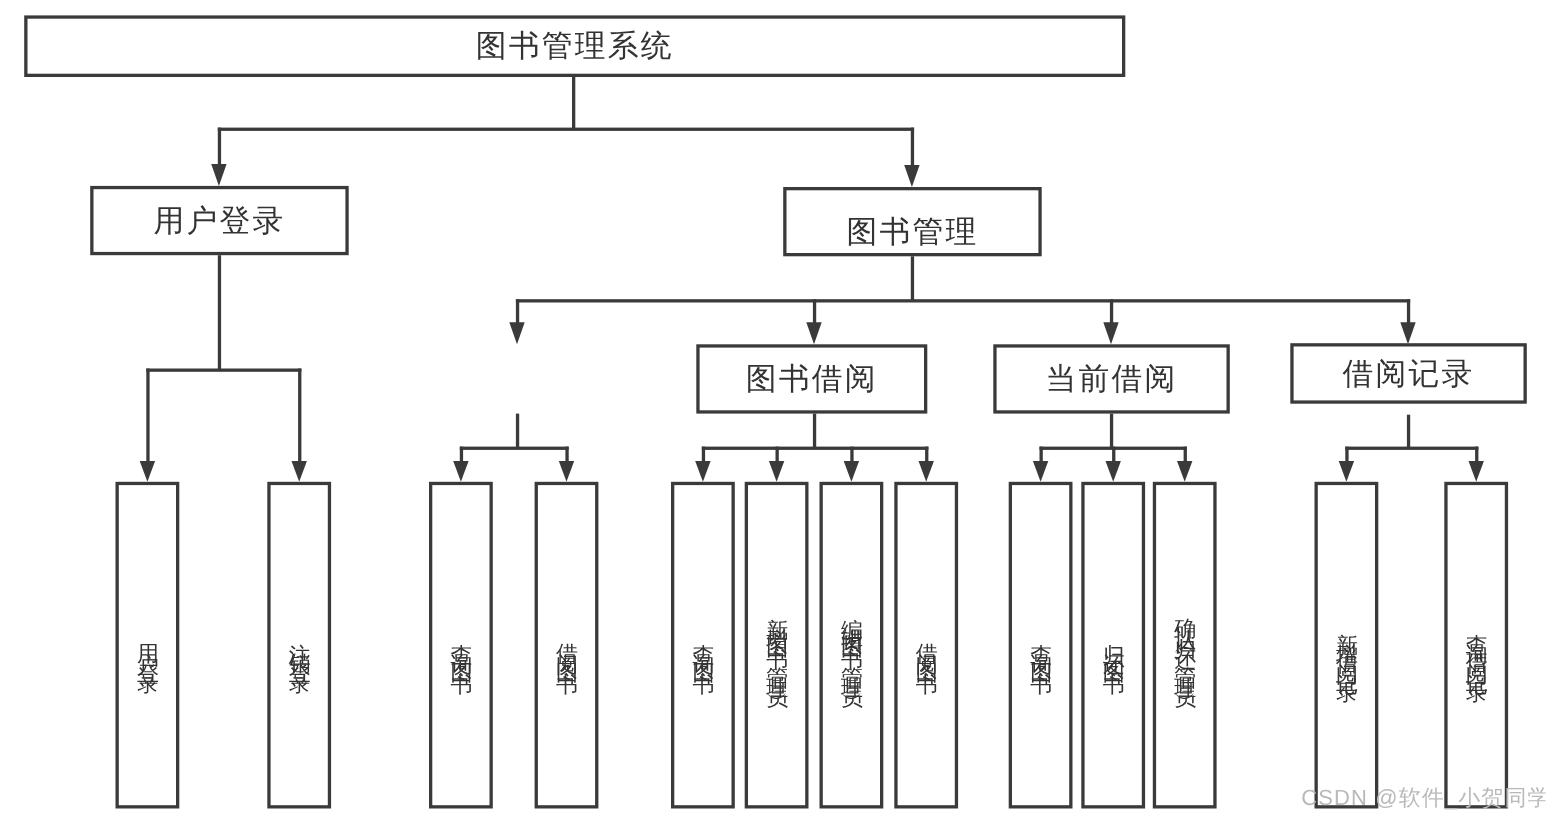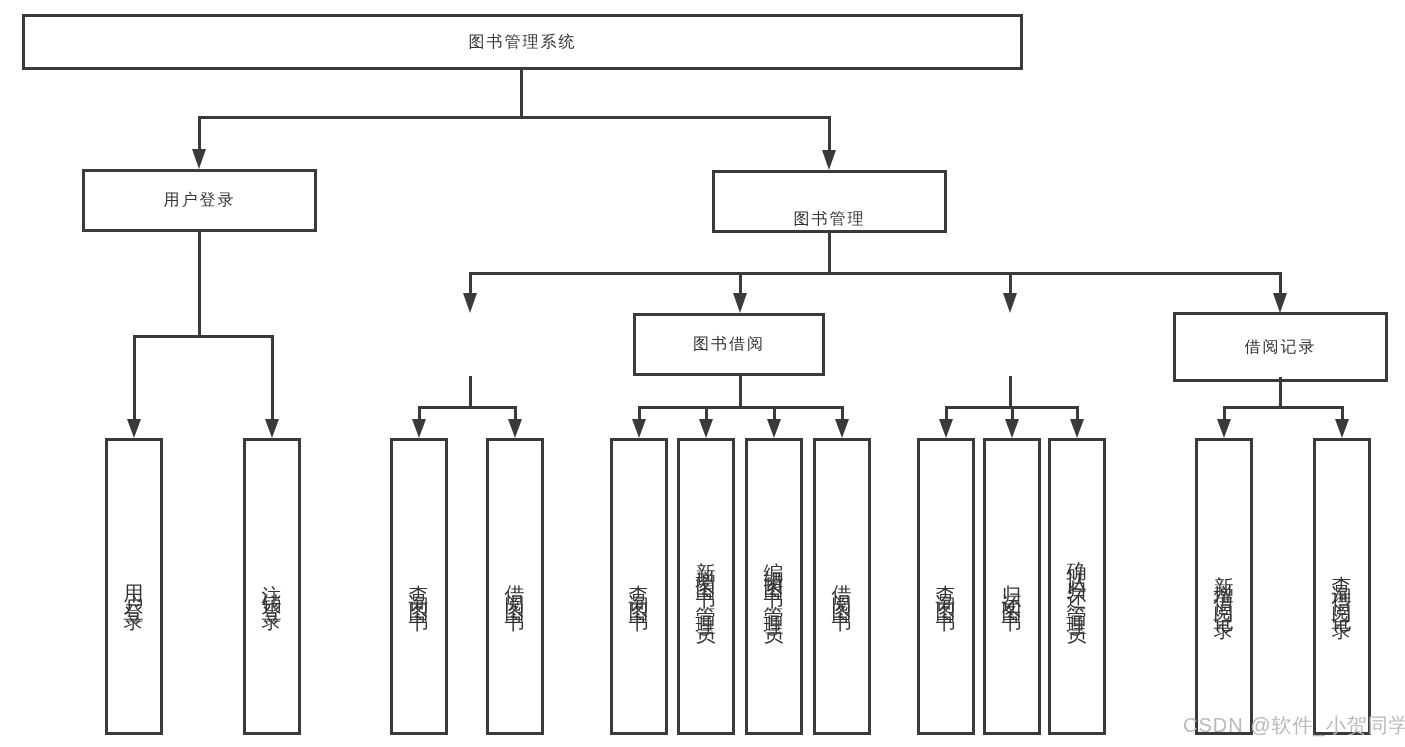--- a/index.html
+++ b/index.html
@@ -25,21 +25,21 @@
     position: absolute;
     box-sizing: border-box;
     border: 3px solid var(--line);
     background: var(--background);
     display: flex;
     align-items: center;
     justify-content: center;
     color: var(--text);
   }
   .hbox {
-    font-size: 16px;
+    font-size: 28px;
     letter-spacing: 2px;
   }
   .vbox {
     top: 438px;
     width: 58px;
     height: 297px;
     writing-mode: vertical-rl;
     font-size: 20px;
     letter-spacing: 9px;
     line-height: 1;
@@ -108,24 +108,27 @@
   <div class="h" style="left:469px; top:272px; width:813px;"></div>
   <div class="v" style="left:469px; top:272px; height:22px;"></div>
   <div class="tri" style="left:463px; top:293px;"></div>
   <div class="v" style="left:739px; top:272px; height:22px;"></div>
   <div class="tri" style="left:733px; top:293px;"></div>
   <div class="v" style="left:1009px; top:272px; height:22px;"></div>
   <div class="tri" style="left:1003px; top:293px;"></div>
   <div class="v" style="left:1279px; top:272px; height:22px;"></div>
   <div class="tri" style="left:1273px; top:293px;"></div>
 
-  <div class="box hbox" style="left:633px; top:313px; width:192px; height:63px;">
+  <div class="box hbox" style="left:633px; top:313px; width:210px; height:63px;">
     <span>图书借阅</span>
   </div>
-  <div class="box hbox" style="left:1173px; top:312px; width:215px; height:70px;">
+  <div class="box hbox" style="left:903px; top:313px; width:215px; height:63px;">
+    <span>当前借阅</span>
+  </div>
+  <div class="box hbox" style="left:1173px; top:312px; width:215px; height:55px;">
     <span>借阅记录</span>
   </div>
 
   <div class="v" style="left:469px; top:376px; height:31px;"></div>
   <div class="h" style="left:418px; top:406px; width:99px;"></div>
   <div class="v" style="left:739px; top:376px; height:31px;"></div>
   <div class="h" style="left:638px; top:406px; width:206px;"></div>
   <div class="v" style="left:1009px; top:376px; height:31px;"></div>
   <div class="h" style="left:945px; top:406px; width:134px;"></div>
   <div class="v" style="left:1279px; top:377px; height:30px;"></div>

